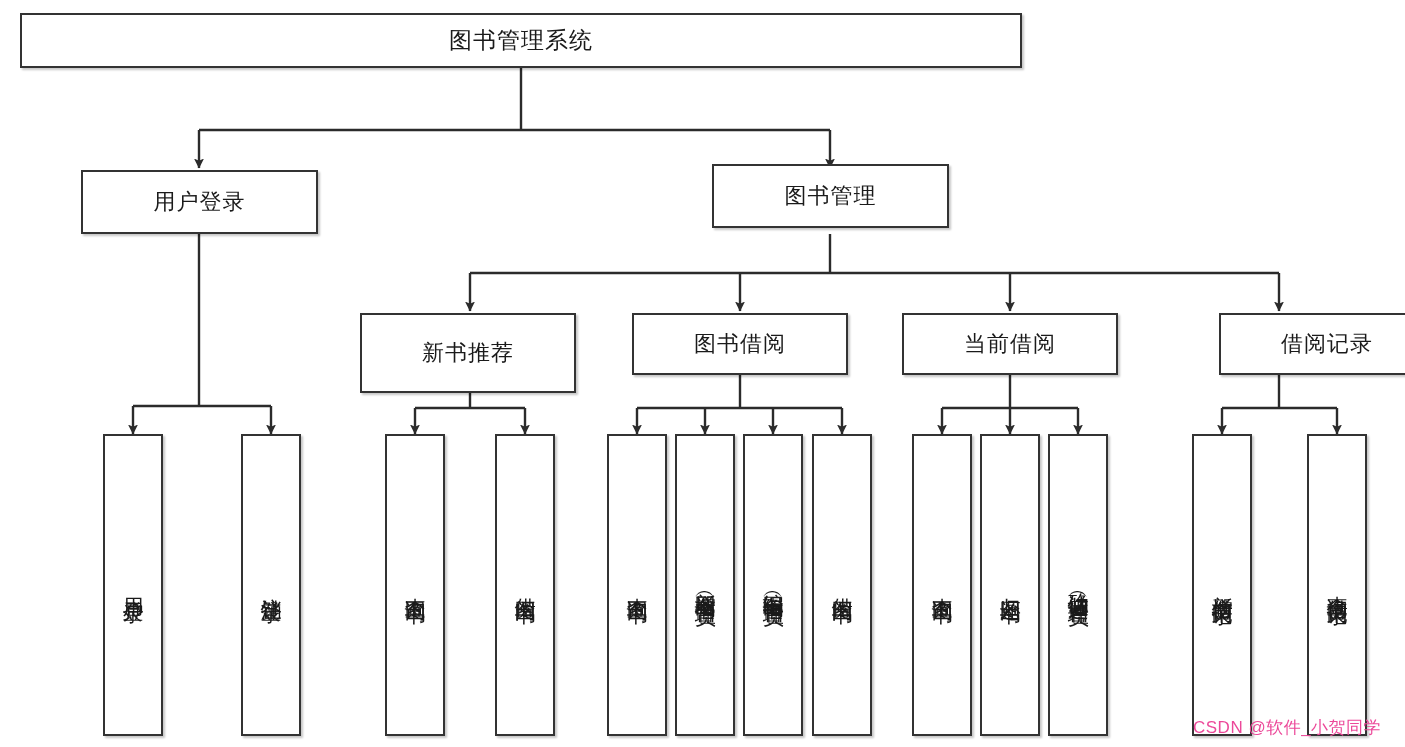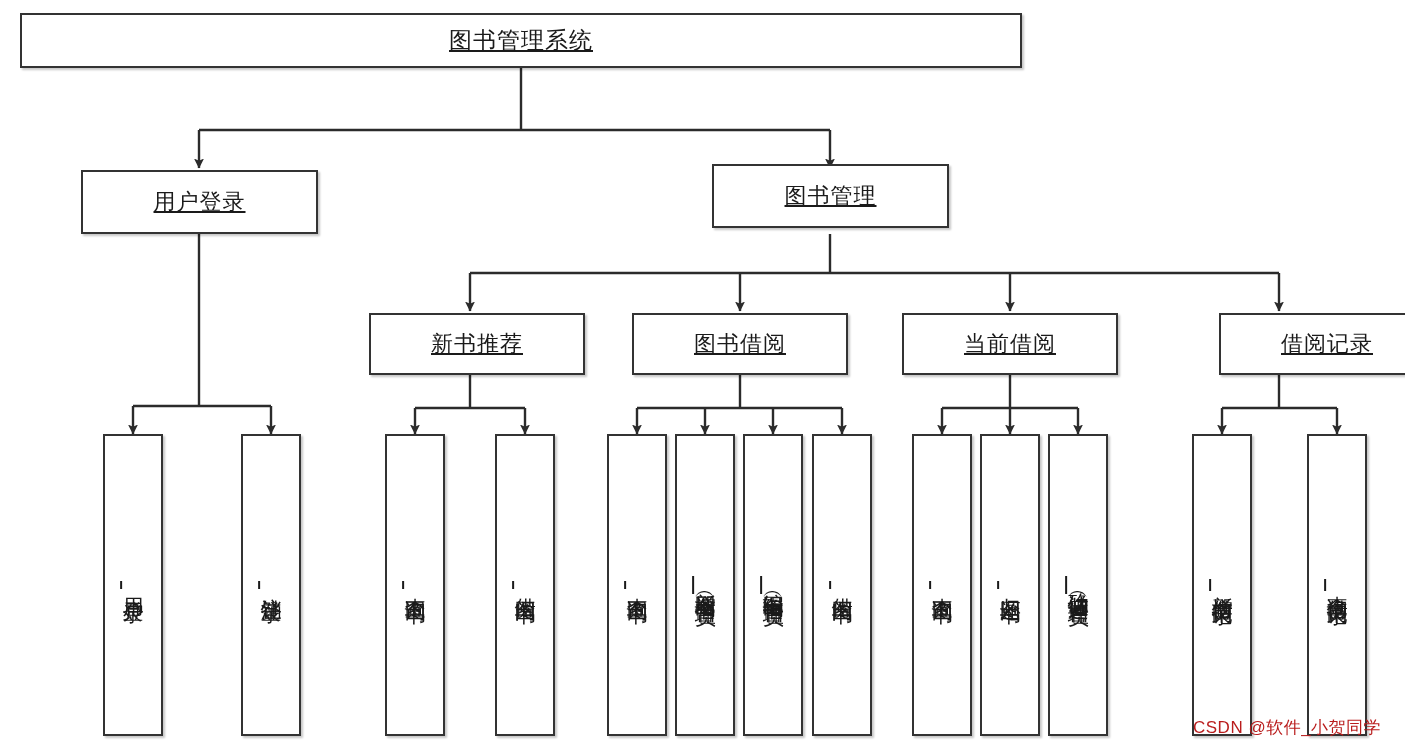--- a/index.html
+++ b/index.html
@@ -30,21 +30,20 @@
     position: absolute;
     box-sizing: border-box;
     background: #ffffff;
     border: 2px solid #333333;
     box-shadow: 2px 2px 2px rgba(0,0,0,0.22);
     display: flex;
     align-items: center;
     justify-content: center;
     color: #1a1a1a;
     z-index: 2;
-    text-decoration: underline;
   }
   .node.horizontal {
     font-size: 22px;
     letter-spacing: 1px;
     line-height: 1.2;
     white-space: nowrap;
   }
   .node.vertical {
     writing-mode: vertical-rl;
     text-orientation: upright;
@@ -53,21 +52,21 @@
     letter-spacing: 2px;
     padding: 6px 2px;
     text-align: center;
   }
   .node.root {
     font-size: 23px;
   }
   .watermark {
     position: absolute;
     font-size: 17px;
-    color: #b91c1c;
+    color: #ec4899;
     white-space: nowrap;
     z-index: 5;
     letter-spacing: 0.5px;
   }
 </style>
 </head>
 <body>
 
 <div id="canvas">
 
@@ -127,21 +126,21 @@
     <span>图书管理系统</span>
   </div>
 
   <div class="node horizontal" style="left:81px; top:170px; width:237px; height:64px;">
     <span>用户登录</span>
   </div>
   <div class="node horizontal" style="left:712px; top:164px; width:237px; height:64px;">
     <span>图书管理</span>
   </div>
 
-  <div class="node horizontal" style="left:369px; top:313px; width:216px; height:62px;">
+  <div class="node horizontal" style="left:360px; top:313px; width:216px; height:80px;">
     <span>新书推荐</span>
   </div>
   <div class="node horizontal" style="left:632px; top:313px; width:216px; height:62px;">
     <span>图书借阅</span>
   </div>
   <div class="node horizontal" style="left:902px; top:313px; width:216px; height:62px;">
     <span>当前借阅</span>
   </div>
   <div class="node horizontal" style="left:1171px; top:313px; width:216px; height:62px;margin-left:48px;">
     <span>借阅记录</span>

